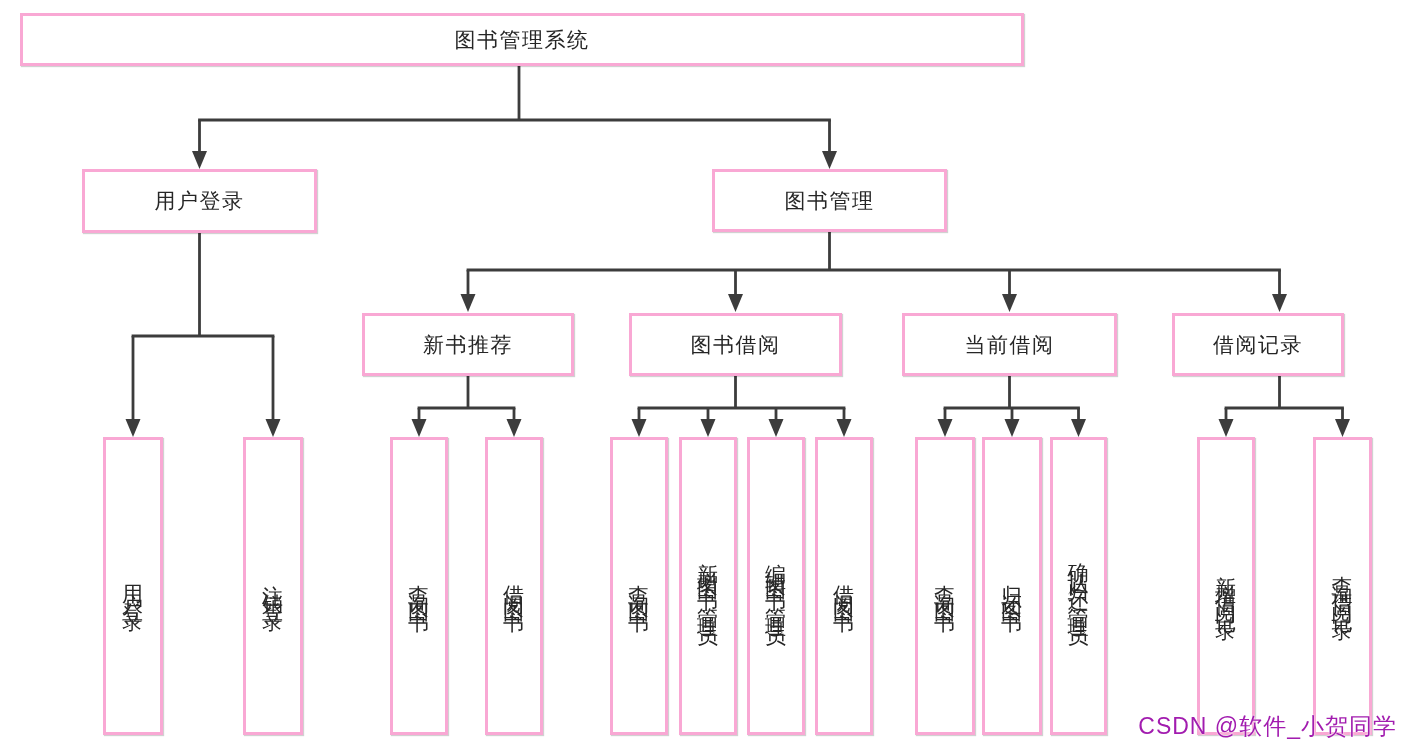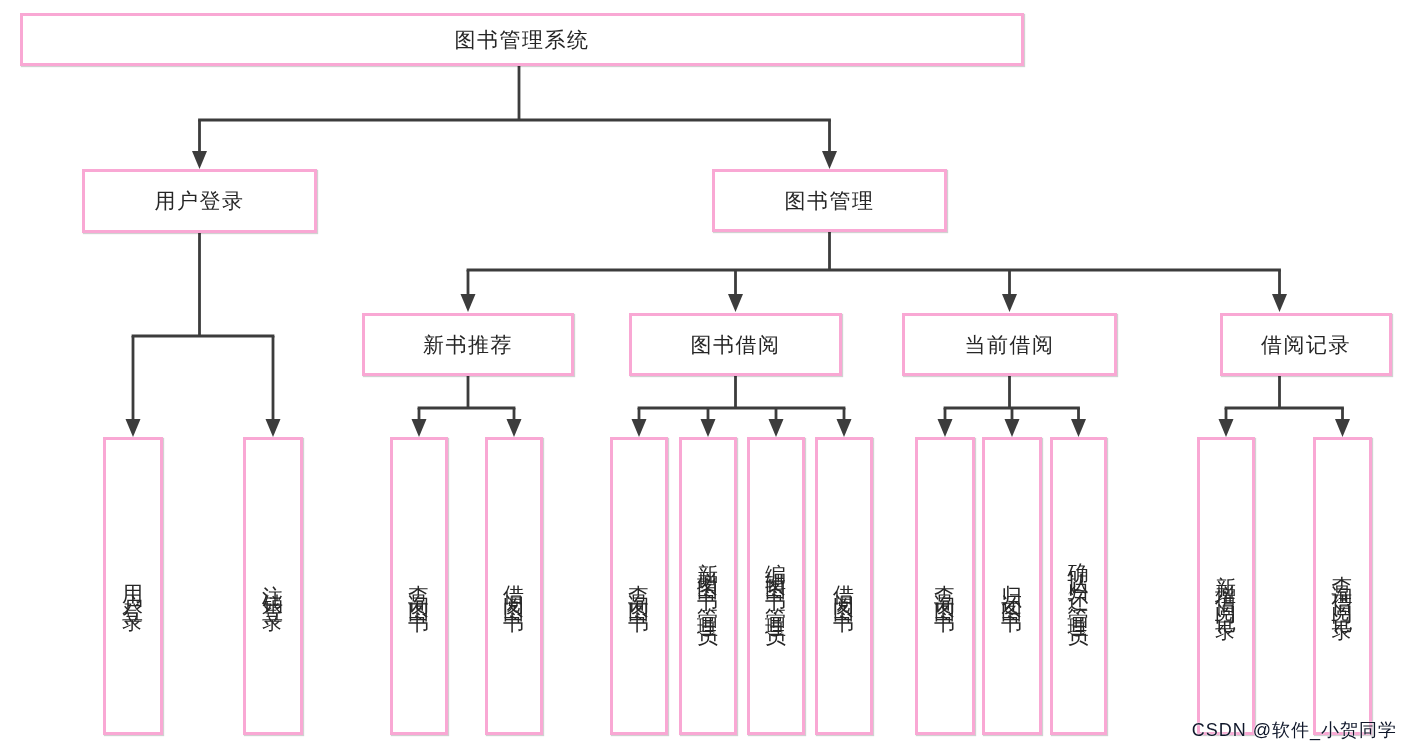--- a/index.html
+++ b/index.html
@@ -16,21 +16,21 @@
     display:flex; align-items:center; justify-content:center;
     box-shadow:1px 1px 1px rgba(0,0,0,0.18);
   }
   .hnode { font-size:21px; letter-spacing:1.5px; white-space:nowrap; }
   .vnode {
     writing-mode:vertical-rl; text-orientation:mixed;
     font-size:21px; letter-spacing:9px; line-height:1;
   }
   .watermark {
     position:absolute; right:8px; bottom:5px;
-    font-size:18px; color:#0f172a; letter-spacing:1px;
+    font-size:23px; color:#a21caf; letter-spacing:1px;
     text-shadow:0 0 2px #ffffff, 0 0 1px #ffffff;
     z-index:5; white-space:nowrap;
   }
 </style>
 </head>
 <body>
 
 <div class="canvas">
 
   <svg id="edges">
@@ -89,21 +89,21 @@
     </svg>
 
   <div class="node hnode" style="left:20px; top:13px; width:1004px; height:53px;">图书管理系统</div>
 
   <div class="node hnode" style="left:82px; top:169px; width:235px; height:64px;">用户登录</div>
   <div class="node hnode" style="left:712px; top:169px; width:235px; height:63px;">图书管理</div>
 
   <div class="node hnode" style="left:629px; top:313px; width:213px; height:63px;">图书借阅</div>
   <div class="node hnode" style="left:362px; top:313px; width:212px; height:63px;">新书推荐</div>
   <div class="node hnode" style="left:902px; top:313px; width:215px; height:63px;">当前借阅</div>
-  <div class="node hnode" style="left:1172px; top:313px; width:172px; height:63px;margin-left:48px;">借阅记录</div>
+  <div class="node hnode" style="left:1172px; top:313px; width:172px; height:63px;">借阅记录</div>
 
   <div class="node vnode" style="left:103px; top:437px; width:60px; height:298px;">用户登录</div>
   <div class="node vnode" style="left:243px; top:437px; width:60px; height:298px;">注销登录</div>
 
   <div class="node vnode" style="left:390px; top:437px; width:58px; height:298px;">查询图书</div>
   <div class="node vnode" style="left:485px; top:437px; width:58px; height:298px;">借阅图书</div>
 
   <div class="node vnode" style="left:610px; top:437px; width:58px; height:298px;">查询图书</div>
   <div class="node vnode" style="left:679px; top:437px; width:58px; height:298px;">新增图书（管理员）</div>
   <div class="node vnode" style="left:747px; top:437px; width:58px; height:298px;">编辑图书（管理员）</div>

